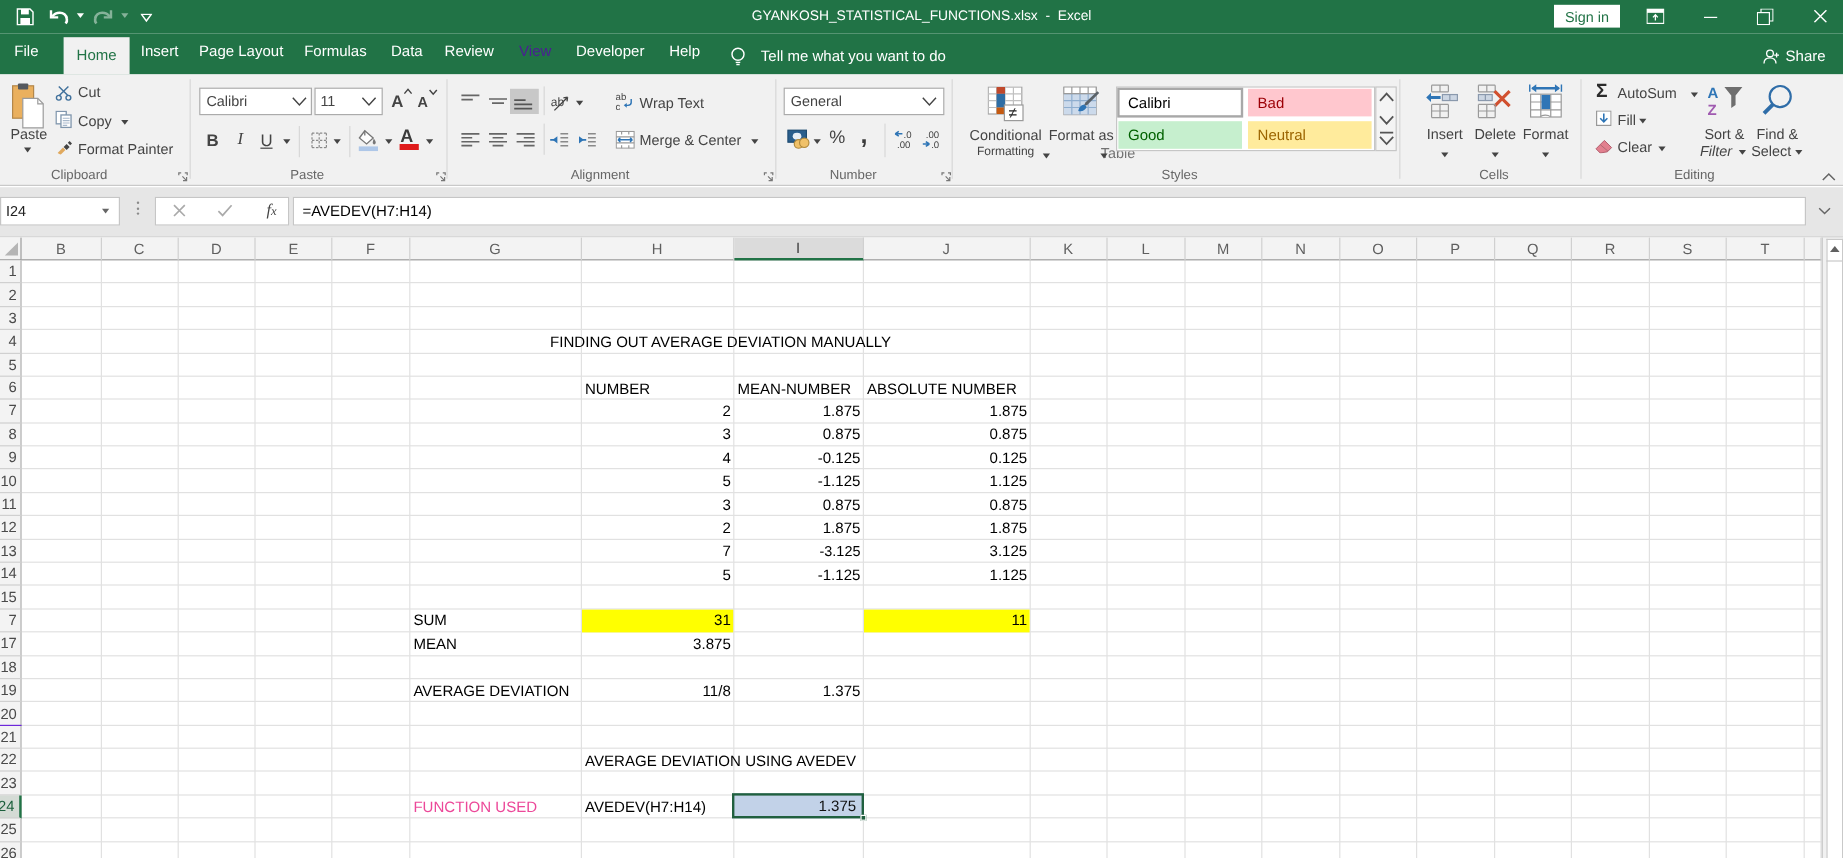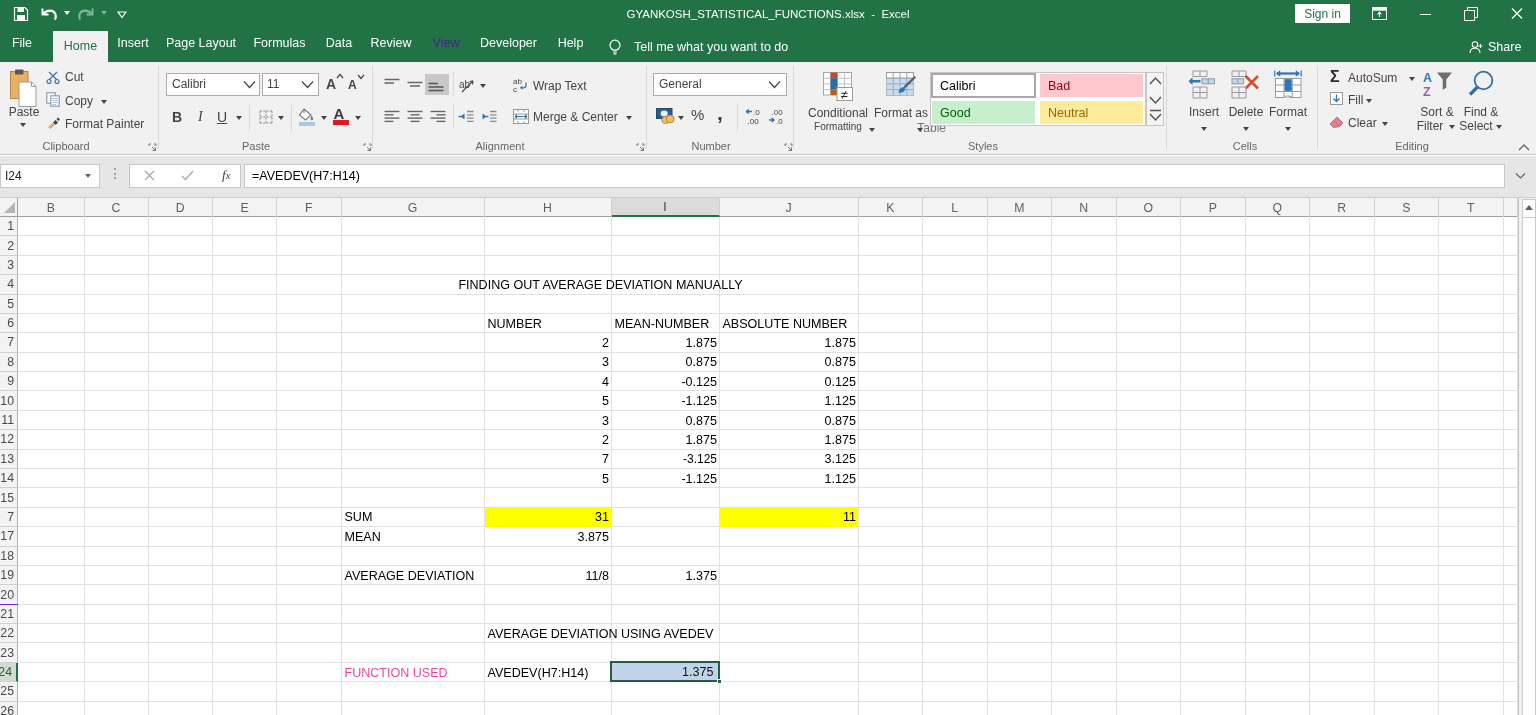--- a/index.html
+++ b/index.html
@@ -327,21 +327,21 @@
 <path d="M4.5 5.5 L11 11" stroke="#b06a74" stroke-width="0.8"></path>
 </svg>
 <div class="ab" style="left:1348px;top:116px;color:#444;font-size:12px;">Clear</div>
 <div class="ab" style="left:1381.6px;top:121.5px;width:0;height:0;border-left:3.4px solid transparent;border-right:3.4px solid transparent;border-top:4.0px solid #444"></div>
 <svg class="ab" style="left:1423px;top:70px" width="30" height="27" viewBox="0 0 30 27">
 <text x="0" y="12" font-size="12.5" font-weight="bold" fill="#2e75b6" font-family="Liberation Sans">A</text>
 <text x="0" y="26" font-size="12.5" font-weight="bold" fill="#a05ab0" font-family="Liberation Sans">Z</text>
 <path d="M14 2.5 L29 2.5 L23.3 9.5 L23.3 17.5 L19.7 20 L19.7 9.5 Z" fill="#6e6e6e"></path>
 </svg>
 <div class="ab" style="left:1407px;top:105px;width:60px;text-align:center;color:#444;font-size:12px;">Sort &amp;</div>
-<div class="ab" style="left:1400px;top:119px;width:60px;text-align:center;color:#444;font-size:12px;">Filter</div>
+<div class="ab" style="left:1400px;top:119px;width:60px;text-align:center;color:#444;font-size:12px;font-style:italic;">Filter</div>
 <div class="ab" style="left:1448.6px;top:124.5px;width:0;height:0;border-left:3.4px solid transparent;border-right:3.4px solid transparent;border-top:4.0px solid #444"></div>
 <svg class="ab" style="left:1464px;top:68px" width="32" height="31" viewBox="0 0 32 31">
 <circle cx="19.5" cy="12.5" r="8.8" fill="none" stroke="#2f6da8" stroke-width="1.8"></circle>
 <path d="M13.5 19 L6 26.5" stroke="#2f6da8" stroke-width="3.2"></path>
 </svg>
 <div class="ab" style="left:1451px;top:105px;width:60px;text-align:center;color:#444;font-size:12px;">Find &amp;</div>
 <div class="ab" style="left:1445px;top:119px;width:62px;text-align:center;color:#444;font-size:12px;">Select</div>
 <div class="ab" style="left:1495.6px;top:124.5px;width:0;height:0;border-left:3.4px solid transparent;border-right:3.4px solid transparent;border-top:4.0px solid #444"></div>
 <div class="ab" style="left:1342px;top:140px;width:140px;text-align:center;color:#666;font-size:11px">Editing</div>
 <svg class="ab" style="left:1518px;top:143px" width="12" height="9" viewBox="0 0 12 9">

